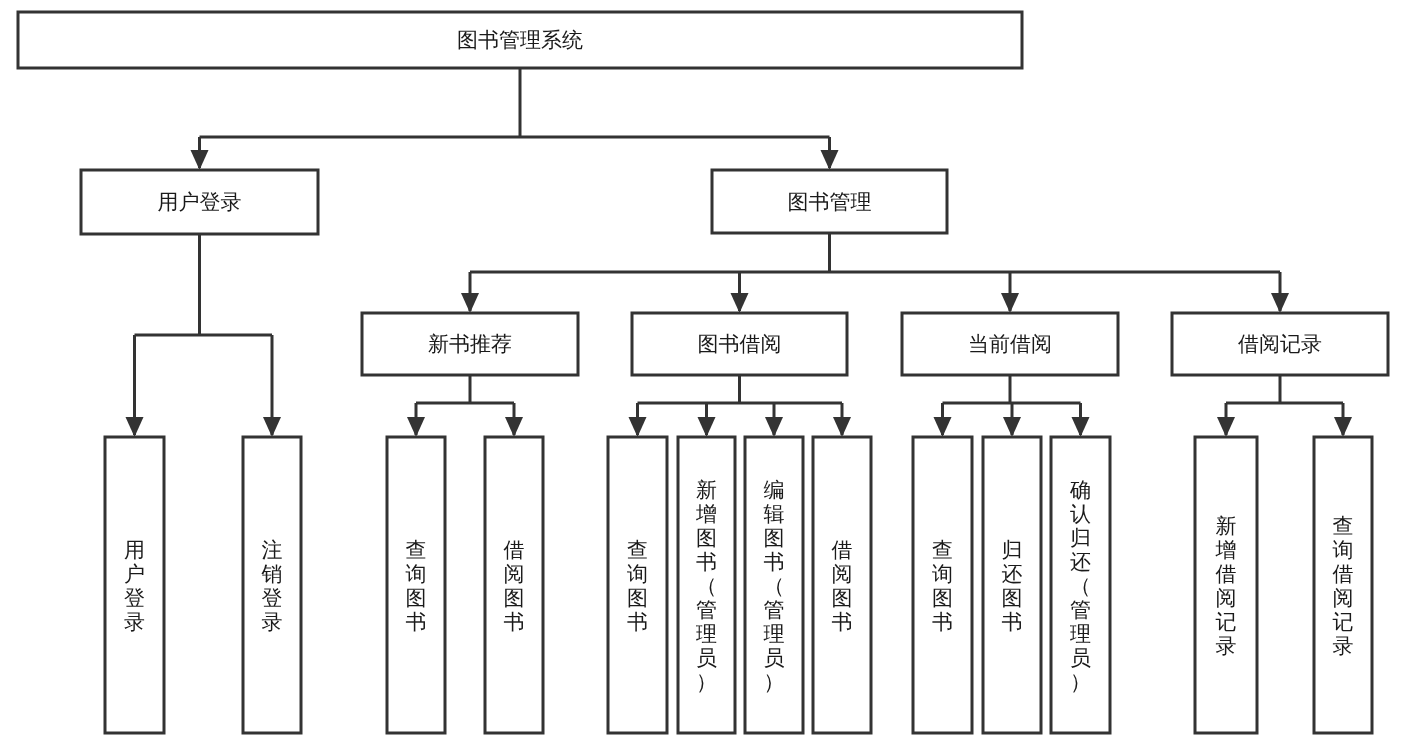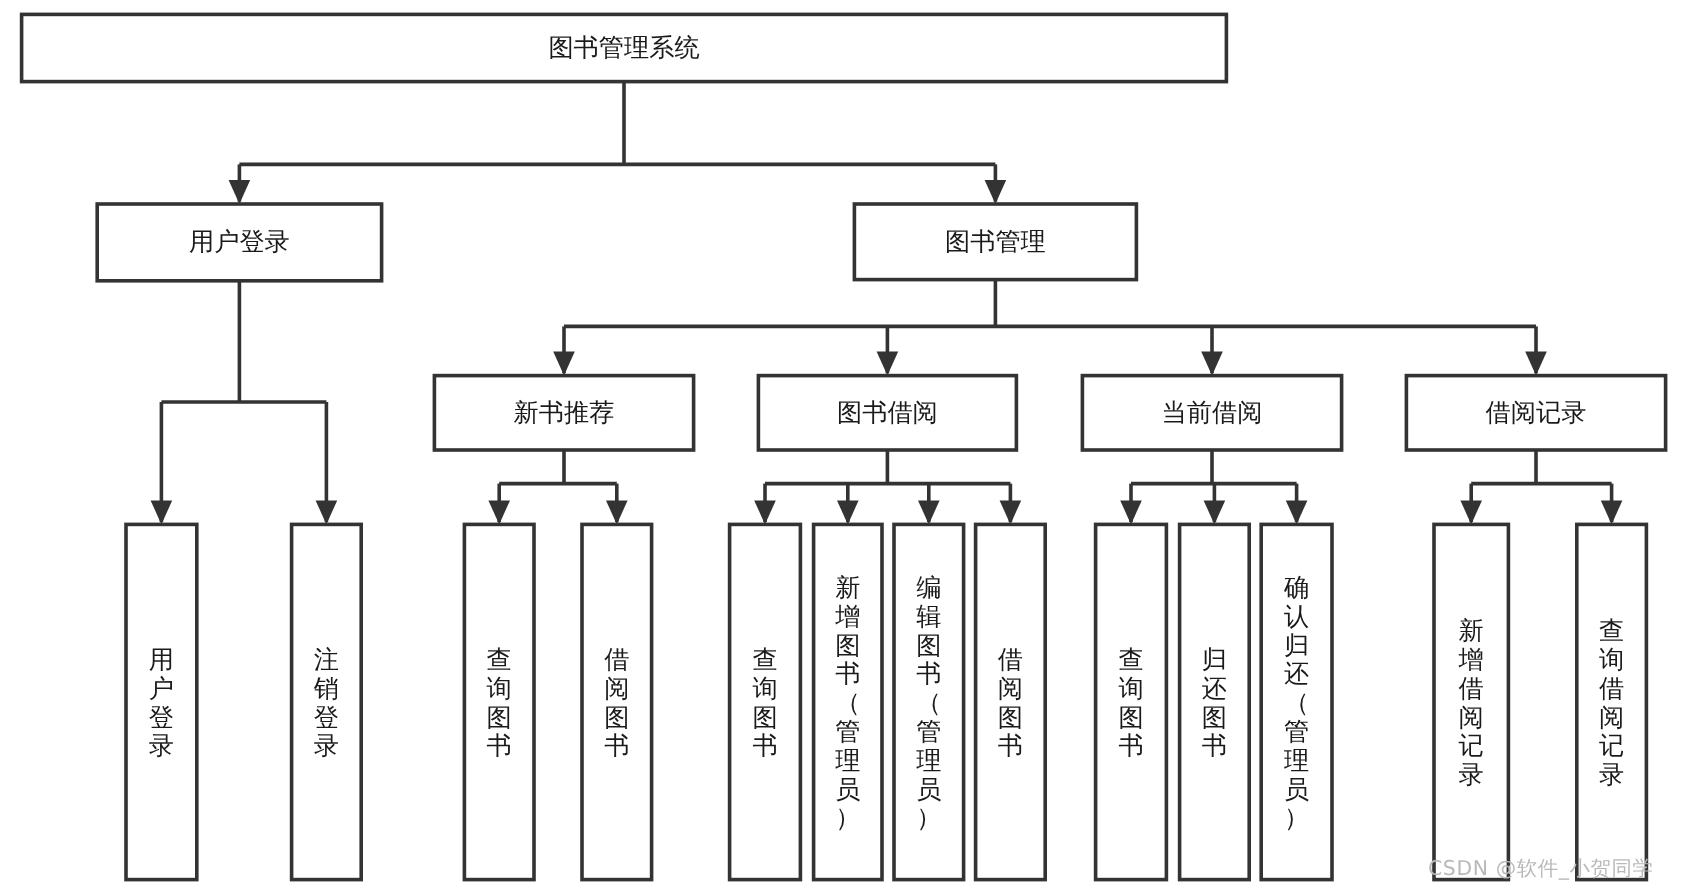--- a/index.html
+++ b/index.html
@@ -203,14 +203,13 @@
         <g>
           <rect x="1195" y="437" width="62" height="296" class="node-box"></rect>
           <text x="1226" class="node-label-v" y="532.68"><tspan x="1226" dy="0">新</tspan><tspan x="1226" dy="24">增</tspan><tspan x="1226" dy="24">借</tspan><tspan x="1226" dy="24">阅</tspan><tspan x="1226" dy="24">记</tspan><tspan x="1226" dy="24">录</tspan></text>
         </g>
         <g>
           <rect x="1314" y="437" width="58" height="296" class="node-box"></rect>
           <text x="1343" class="node-label-v" y="532.68"><tspan x="1343" dy="0">查</tspan><tspan x="1343" dy="24">询</tspan><tspan x="1343" dy="24">借</tspan><tspan x="1343" dy="24">阅</tspan><tspan x="1343" dy="24">记</tspan><tspan x="1343" dy="24">录</tspan></text>
         </g>
       </g>
   </svg>
-  <div class="watermark">CSDN @软件_小贺同学</div>
 </div>
 
 </body></html>

